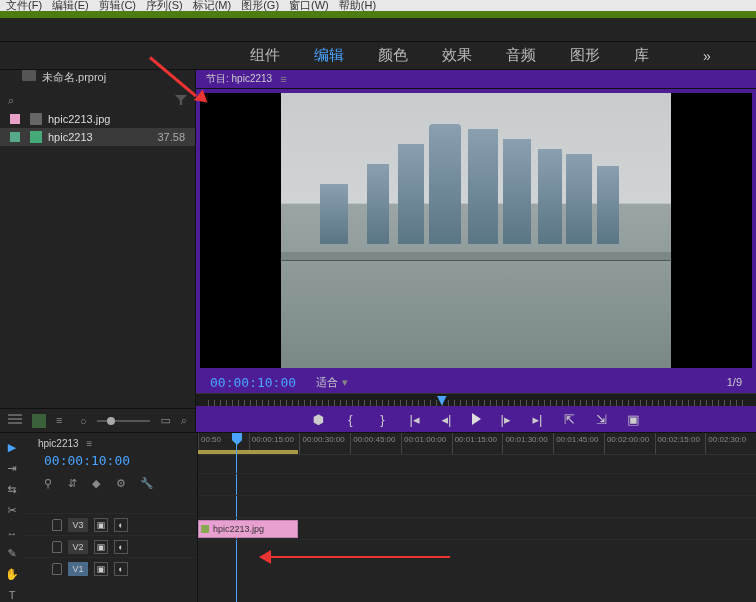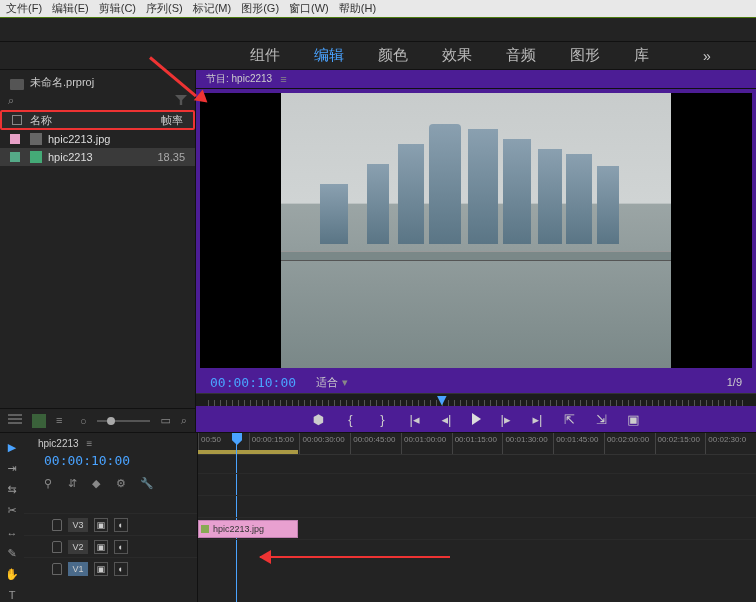--- a/index.html
+++ b/index.html
@@ -1,29 +1,29 @@
 <!DOCTYPE html>
 <html><head>
 <meta charset="utf-8">
 <style>
 *{margin:0;padding:0;box-sizing:border-box;font-family:sans-serif;font-size:11px;color:#ccc;user-select:none}
 body{background:#232323;width:756px;height:602px;overflow:hidden;position:relative}
-.menubar{background:#e8e8e8;height:18px;display:flex;align-items:center;padding:0 6px;border-bottom:1px solid #4d7c0f}
+.menubar{background:#e8e8e8;height:18px;display:flex;align-items:center;padding:0 6px;border-bottom:7px solid #4d7c0f}
 .menubar span{color:#333;margin-right:10px;font-size:11px}
 .toolbar2{background:#232323;height:24px;border-bottom:1px solid #111}
 .workspace-tabs{background:#232323;height:28px;display:flex;align-items:center;padding-left:250px;gap:34px;border-bottom:1px solid #111}
 .workspace-tabs span{color:#bbb;font-size:15px}
 .workspace-tabs .active{color:#4aa3ff}
 .workspace-tabs .more{margin-left:20px;color:#ccc;font-size:14px;line-height:1}
 .main{display:flex;height:362px}
 .left-panel{width:196px;background:#232323;border-right:1px solid #111;display:flex;flex-direction:column}
 .panel-tabs{height:22px;display:flex;align-items:center;border-bottom:1px solid #111;padding-left:8px;gap:14px}
 .panel-tabs span{color:#ccc;font-size:10px}
 .panel-tabs .menu-icon{margin-left:auto;margin-right:8px;color:#888}
-.proj-path{height:20px;display:flex;align-items:flex-end;padding-left:10px;color:#aaa}
+.proj-path{height:20px;display:flex;align-items:flex-start;padding-left:22px;color:#aaa}
 .proj-path .folder{width:14px;height:11px;background:#555;margin-right:6px;border-radius:1px}
 .search-row{height:20px;display:flex;align-items:center;padding:0 8px}
 .search-row .mag{color:#888;margin-right:6px}
 .search-row input{background:transparent;border:none;flex:1;color:#ccc;outline:none}
 .search-row .funnel{width:12px;height:10px;background:#555;clip-path:polygon(0 0,100% 0,60% 50%,60% 100%,40% 100%,40% 50%)}
 .bin-header{height:20px;display:flex;align-items:center;padding:0 10px;background:#2a2a2a;border:2px solid #e33;border-radius:2px}
 .bin-header .chk{width:10px;height:10px;border:1px solid #888;margin-right:8px}
 .bin-header .name-col{flex:1;color:#ccc}
 .bin-header .rate-col{color:#ccc}
 .bin-row{height:18px;display:flex;align-items:center;padding:0 10px}
@@ -135,36 +135,31 @@
 <div class="left-panel">
   <div class="proj-path">
     <span class="folder"></span>
     <span>未命名.prproj</span>
   </div>
   <div class="search-row">
     <span class="mag">⌕</span>
     <input style="">
     <span class="funnel"></span>
   </div>
-  <div class="bin-header">
-    <span class="chk"></span>
-    <span class="name-col">名称</span>
-    <span class="rate-col">帧率</span>
-  </div>
   <div class="bin-row">
     <span class="sw pink"></span>
     <span class="icon img"></span>
     <span class="fname">hpic2213.jpg</span>
     <span class="val"></span>
   </div>
   <div class="bin-row sel">
     <span class="sw green"></span>
     <span class="icon seq"></span>
     <span class="fname">hpic2213</span>
-    <span class="val">18.35</span>
+    <span class="val">37.58</span>
   </div>
   <div class="panel-footer">
     <span class="ico listv"></span>
     <span class="ico listv2"></span>
     <span class="ico">≡</span>
     <span style="color:#888">○</span>
     <span class="slider"></span>
     <span style="color:#888">▭</span>
     <span style="color:#888">⌕</span>
   </div>

